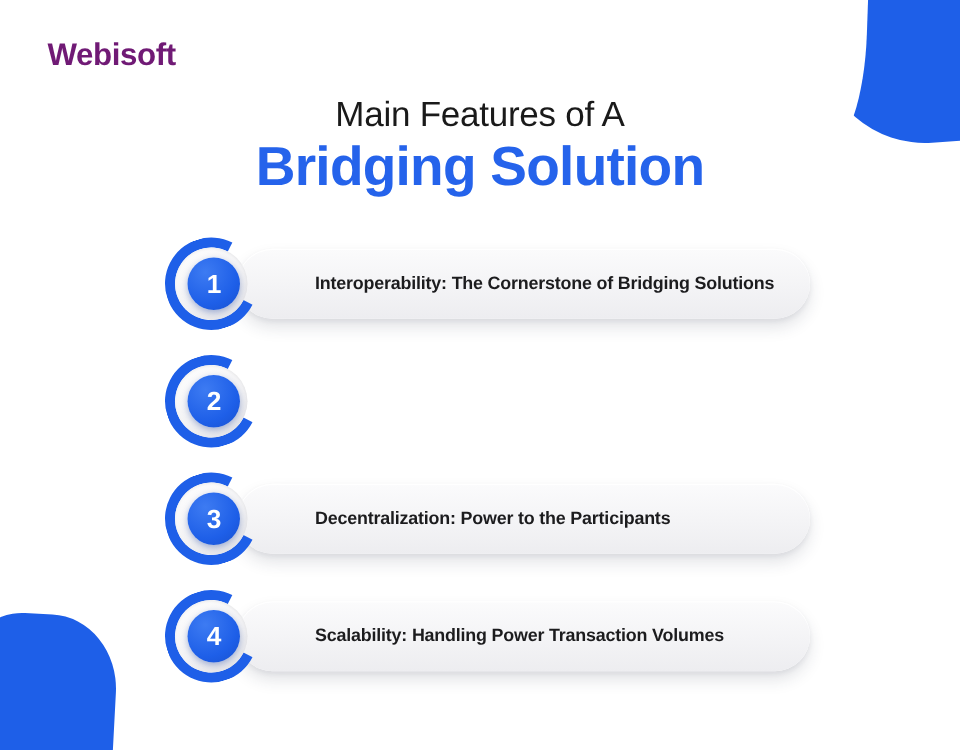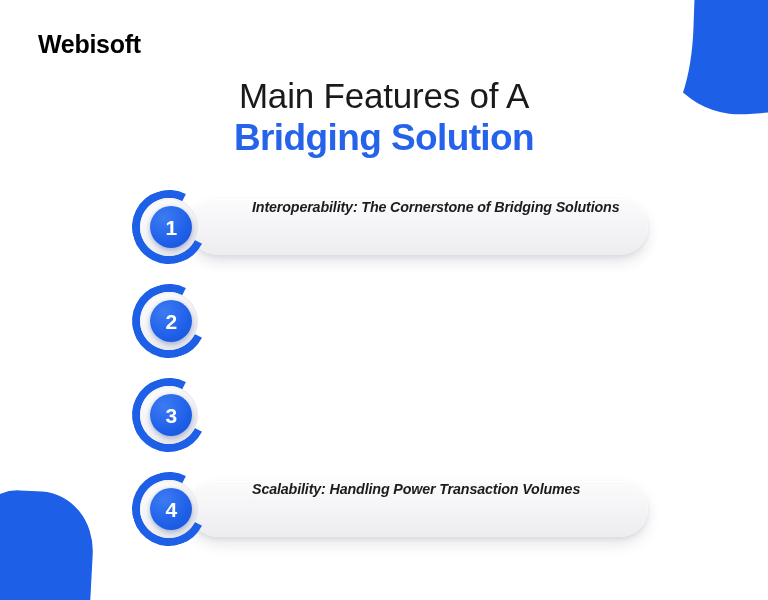--- a/index.html
+++ b/index.html
@@ -53,39 +53,39 @@
   }
 
   
   .logo {
     position: absolute;
     left: 38px;
     top: 30px;
     font-size: 25px;
     font-weight: 700;
     letter-spacing: -0.3px;
-    color: #000000;
+    color: #701a75;
   }
 
   
   .heading {
     position: absolute;
     left: 0; right: 0;
     top: 76px;
     text-align: center;
   }
   .heading-line1 {
-    font-size: 35px;
+    font-size: 28px;
     font-weight: 400;
     color: #1A1A1A;
     letter-spacing: -0.2px;
     line-height: 1.15;
   }
   .heading-line2 {
-    font-size: 37px;
+    font-size: 44px;
     font-weight: 700;
     color: #2563EB;
     letter-spacing: -0.6px;
     line-height: 1.12;
     margin-top: 1px;
   }
 
   
   .rows { position: absolute; left: 0; top: 0; width: 100%; height: 100%; }
 
@@ -102,21 +102,21 @@
     left: 58px;
     top: 9px;
     width: 458px;
     height: 56px;
     border-radius: 28px;
     background: linear-gradient(180deg, #FBFBFC 0%, #F4F4F6 52%, #EDEDF0 100%);
     box-shadow: 0 7px 13px rgba(40,45,70,0.13),
                 0 2px 4px rgba(40,45,70,0.07),
                 inset 0 1px 0 rgba(255,255,255,0.9);
     display: flex;
-    font-style: italic;
+    align-items: center;
   }
   .pill-label {
     margin-left: 62px;
     font-size: 14.3px;
     font-weight: 700;
     color: #1C1C1E;
     letter-spacing: -0.15px;
     white-space: nowrap;
   }
 
@@ -194,20 +194,23 @@
       <div class="row" style="top: 284px;">
         <div class="badge">
           <div class="ring-outer"></div>
           <div class="ring-mid"></div>
           <div class="circle-num">
             <span>2</span>
           </div>
         </div>
       </div>
       <div class="row" style="top: 378px;">
+        <div class="pill">
+          <div class="pill-label">Decentralization: Power to the Participants</div>
+        </div>
         <div class="badge">
           <div class="ring-outer"></div>
           <div class="ring-mid"></div>
           <div class="circle-num">
             <span>3</span>
           </div>
         </div>
       </div>
       <div class="row" style="top: 472px;">
         <div class="pill">

